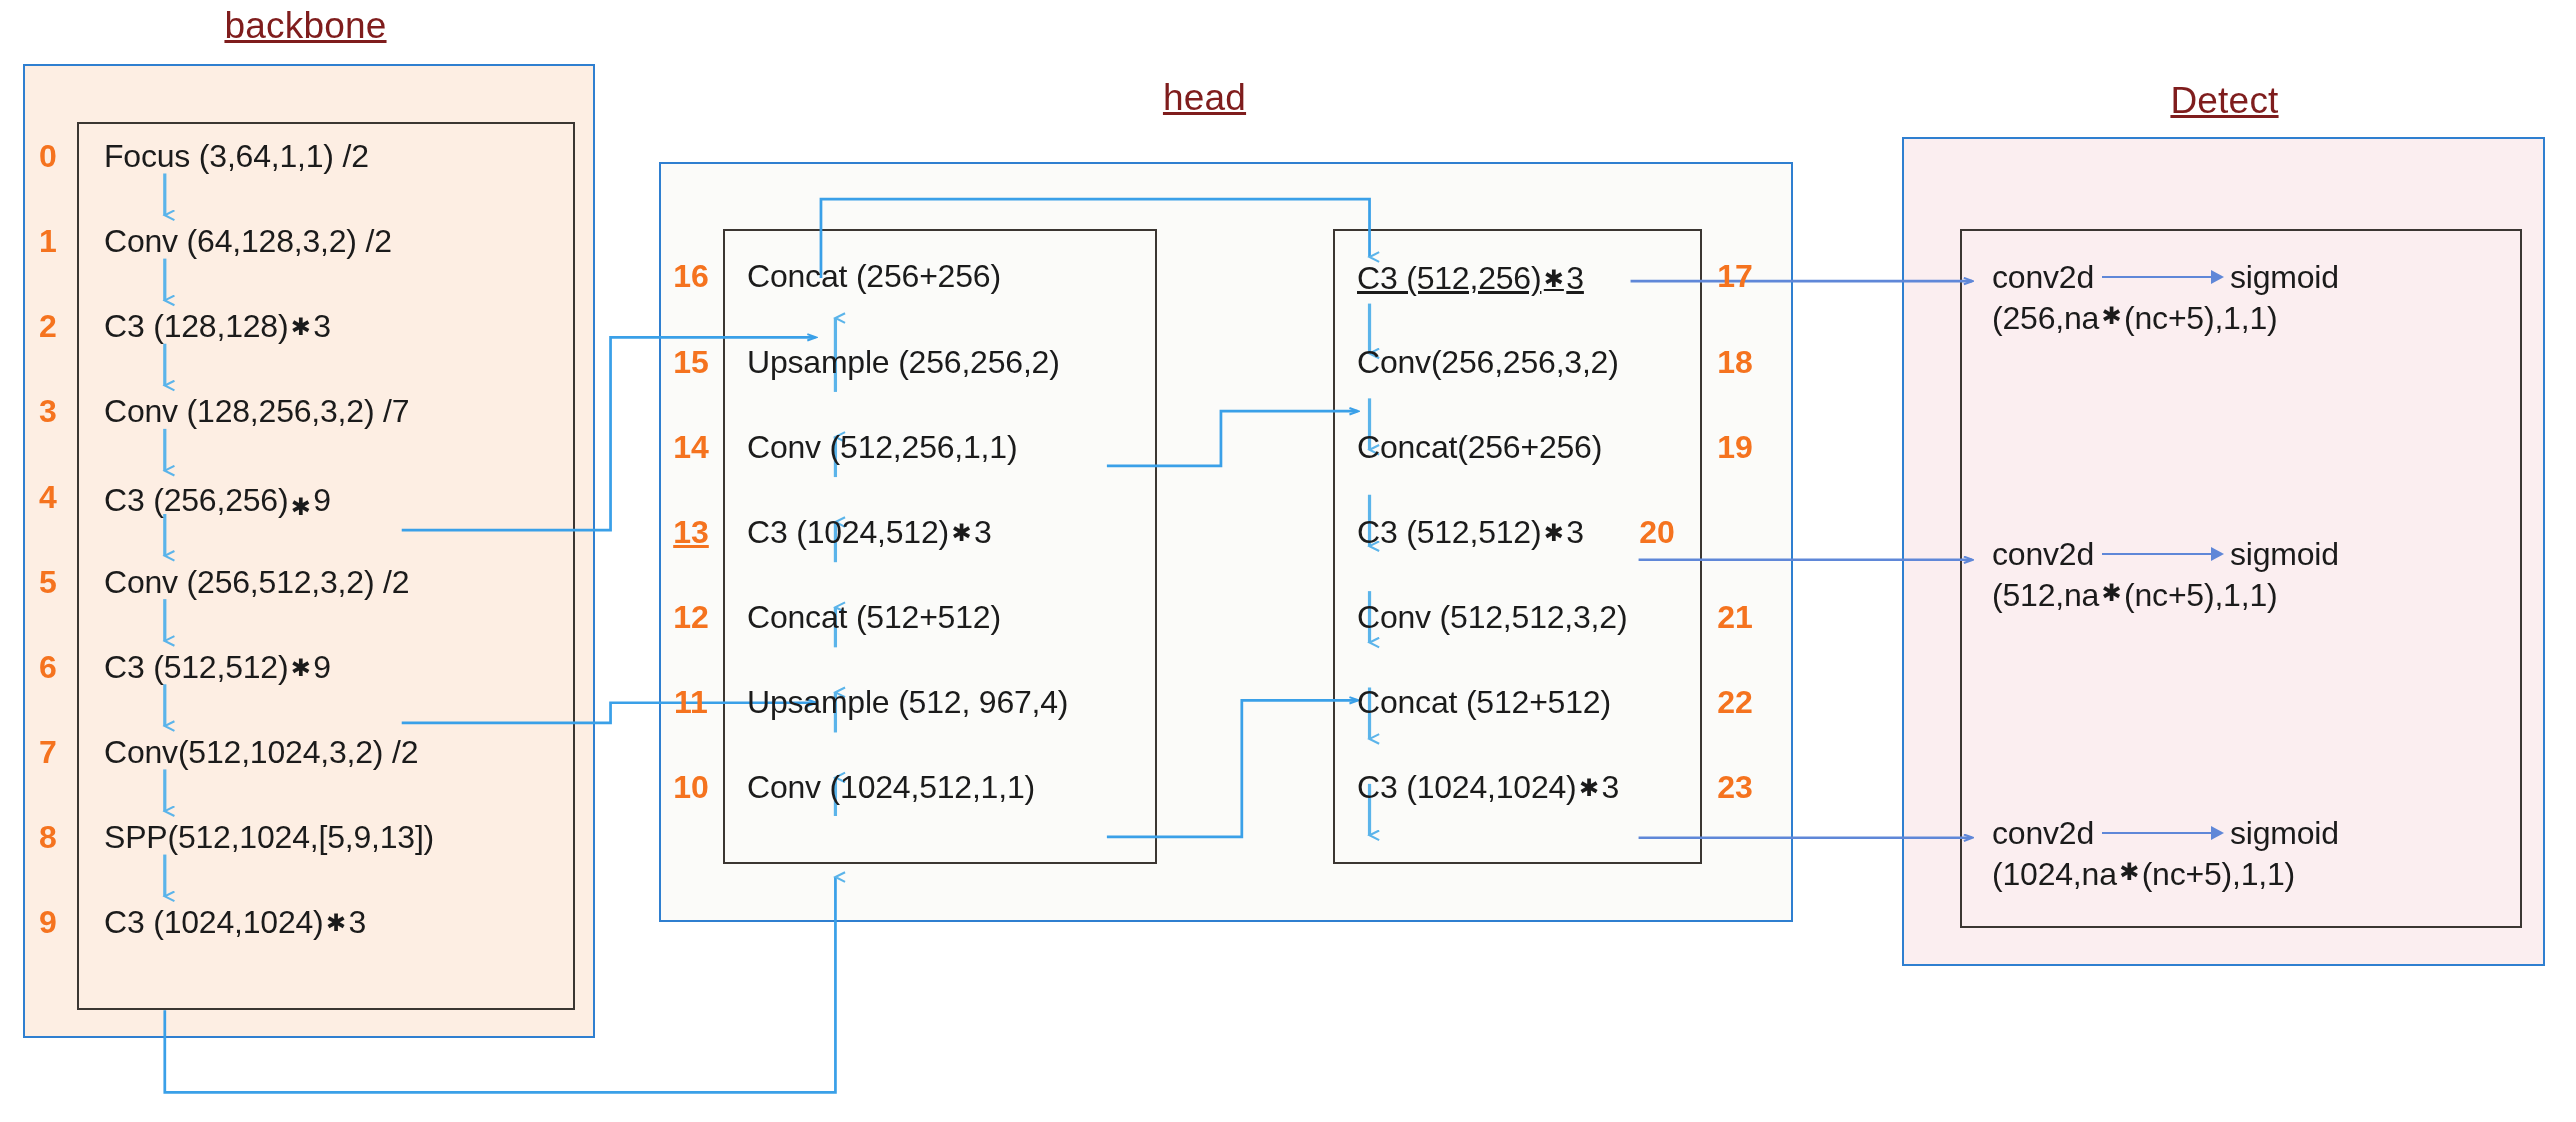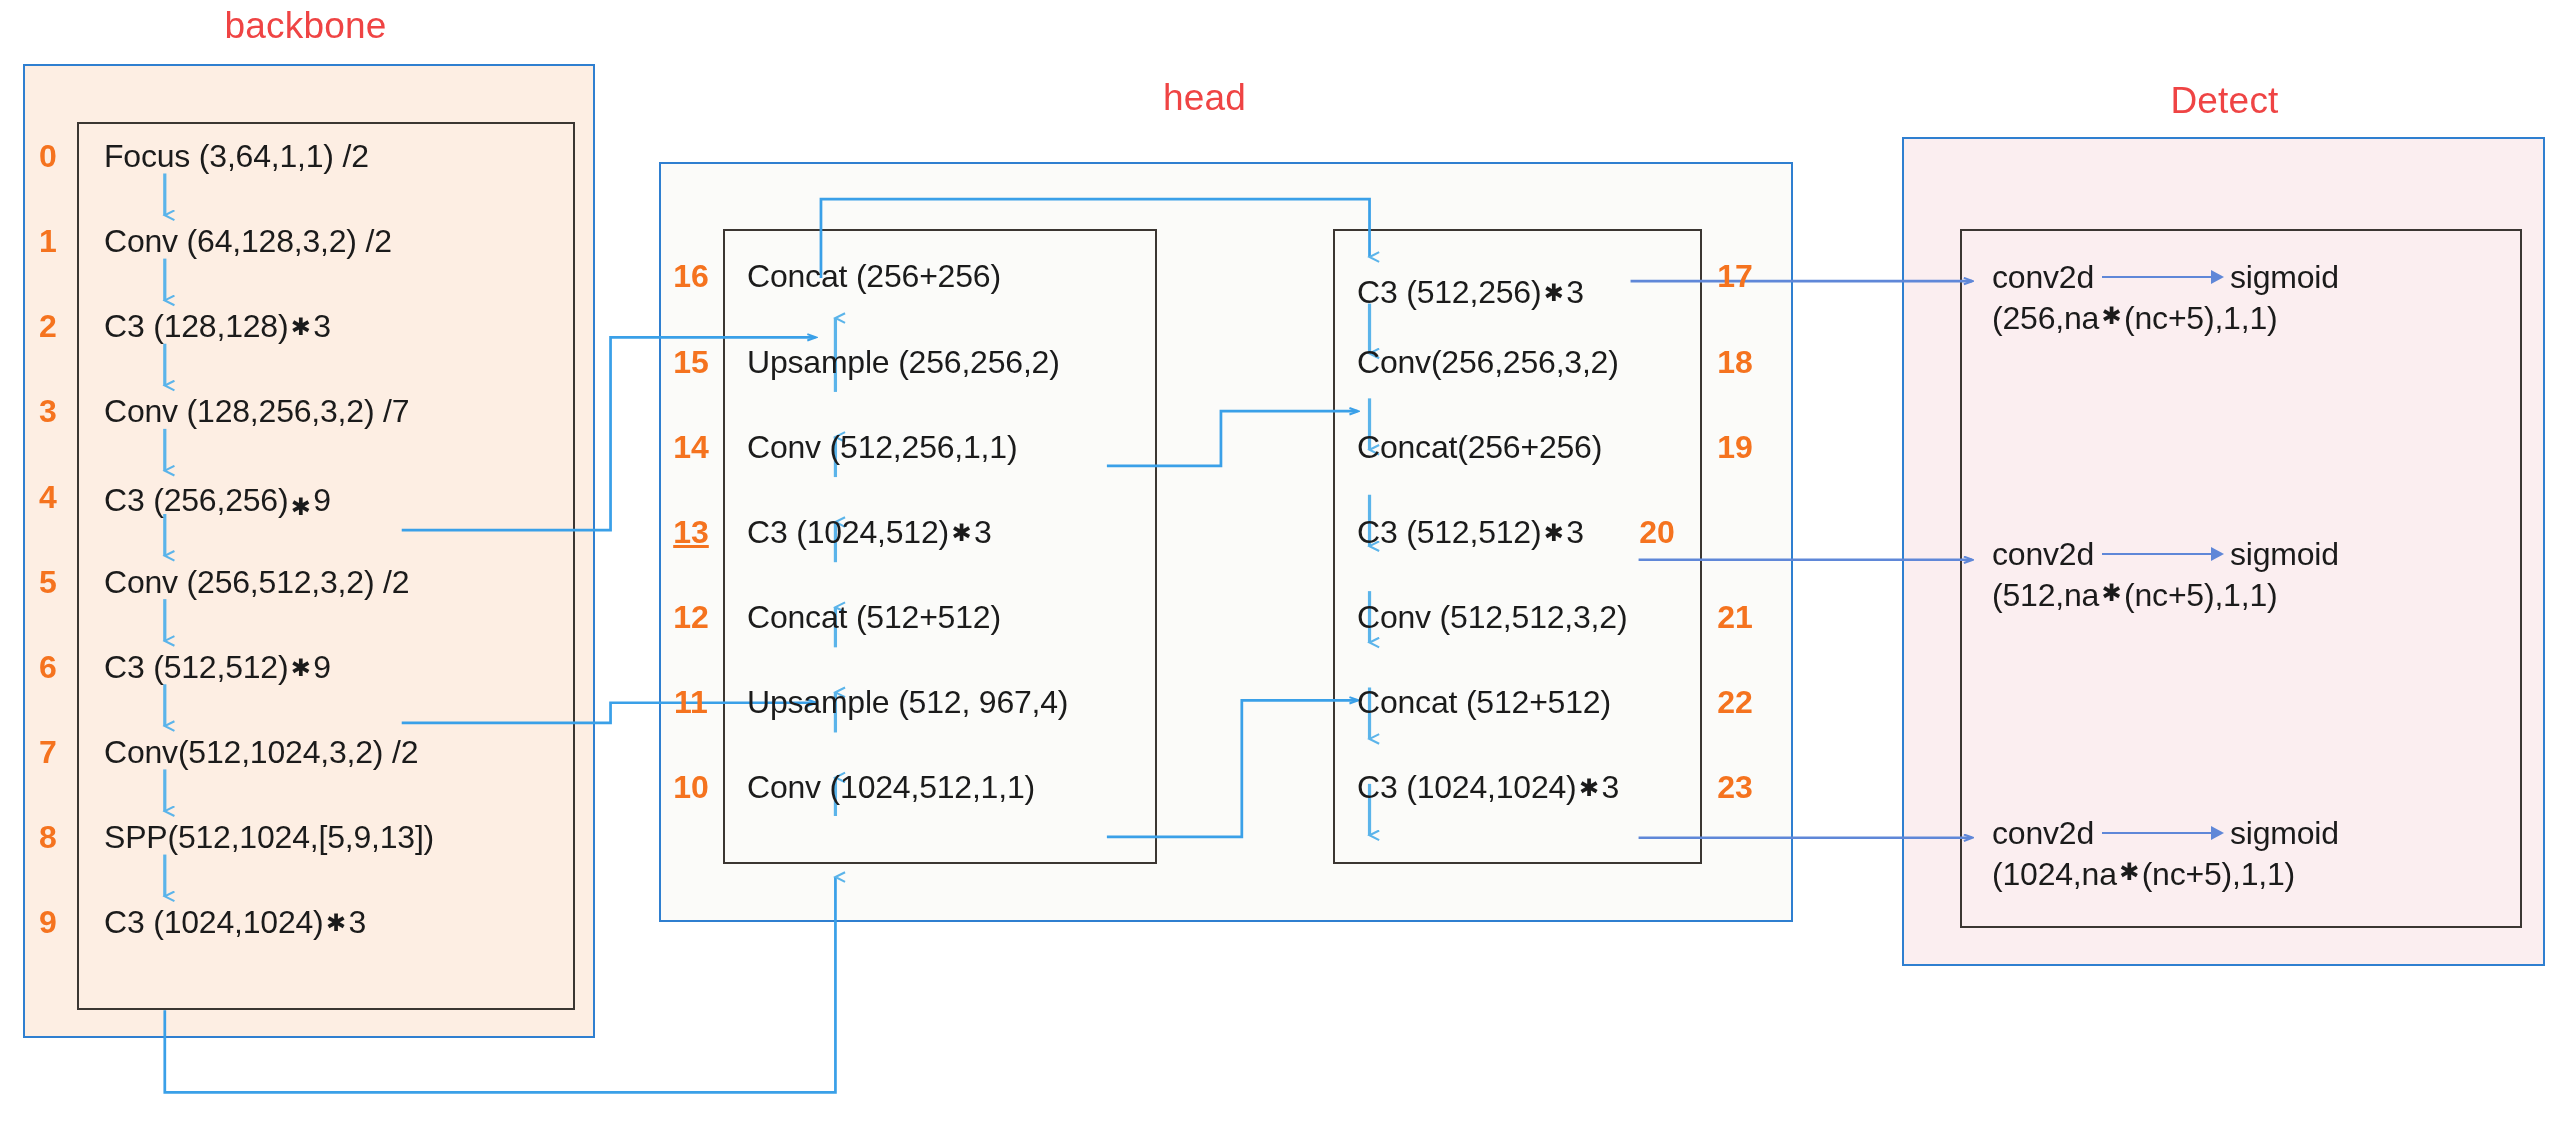--- a/index.html
+++ b/index.html
@@ -1,22 +1,22 @@
 <!DOCTYPE html>
 <html style="font-size:13px"><head>
 <meta charset="utf-8">
 <style>
   html,body{margin:0;padding:0;background:#ffffff;}
   body{width:2576px;height:1122px;position:relative;overflow:hidden;
        font-family:"Liberation Sans","DejaVu Sans",sans-serif;color:#1b1b1b;}
   #stage{position:absolute;inset:0;}
 
   
-  .sect-title{position:absolute;font-size:37px;color:#ef4444;letter-spacing:0.2px;
-              white-space:nowrap;text-align:center;}
+  .sect-title{position:absolute;font-size:37px;color:#7f1d1d;letter-spacing:0.2px;
+              white-space:nowrap;text-align:center;text-decoration:underline;}
 
   
   .panel{position:absolute;border:2.4px solid #2f7fd0;box-sizing:border-box;}
   #panel-backbone{left:22.5px;top:64px;width:572px;height:974px;background:#fdeee3;}
   #panel-head{left:659px;top:162px;width:1134px;height:760px;background:#fbfbf9;}
   #panel-detect{left:1902px;top:137px;width:643px;height:829px;background:#fbeef0;}
 
   
   .stack{position:absolute;border:2.4px solid #3b3632;box-sizing:border-box;background:transparent;}
   #stack-backbone{left:77px;top:122px;width:498px;height:888px;}
@@ -226,21 +226,21 @@
         <span class="lbl">Upsample (512, 967,4)</span>
       </div>
 
     <div class="idx" style="left:667px;top:766px;">10</div>
     <div class="row" style="left:747px;top:766px;">
         <span class="lbl">Conv (1024,512,1,1)</span>
       </div>
   </div>
 
   <div>
-    <div class="row" style="left:1357px;top:271px;">
+    <div class="row" style="left:1357px;top:257px;text-decoration:underline;">
       <span class="lbl">C3 (512,256)</span>
       <span class="star">✱</span>
       <span class="lbl">3</span>
     </div>
     <div class="idx" style="left:1711px;top:255px;">17</div>
 
     <div class="row" style="left:1357px;top:341px;">
         <span class="lbl">Conv(256,256,3,2)</span>
       </div>
     <div class="idx" style="left:1711px;top:341px;">18</div>

